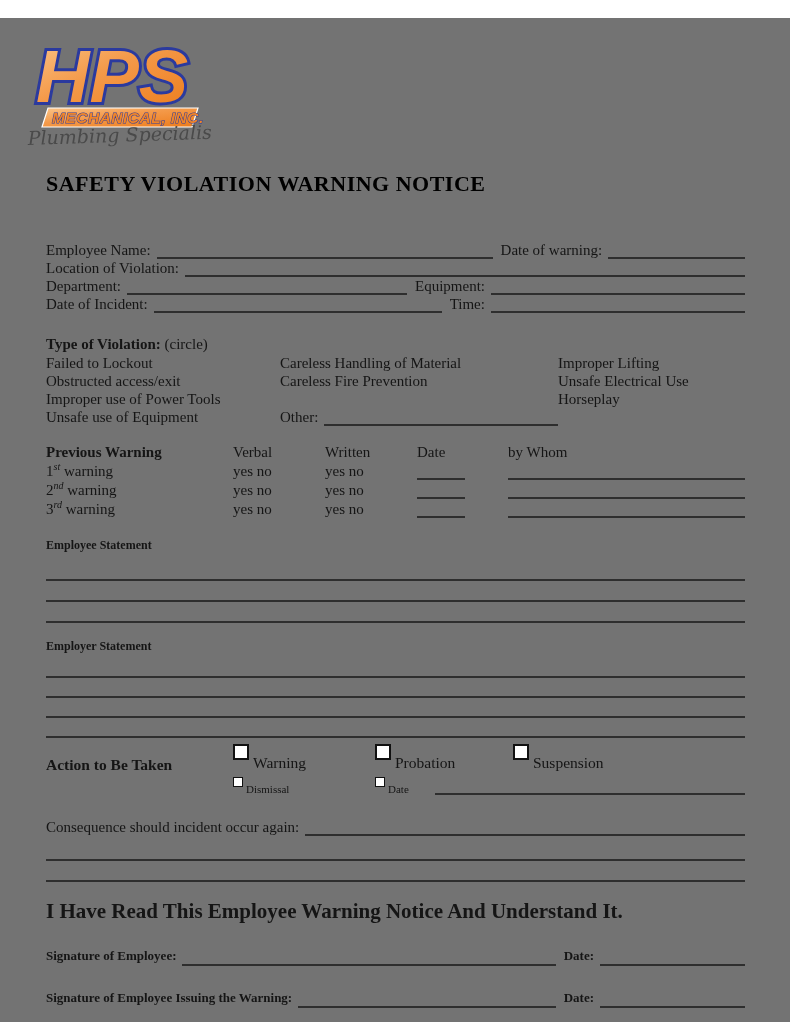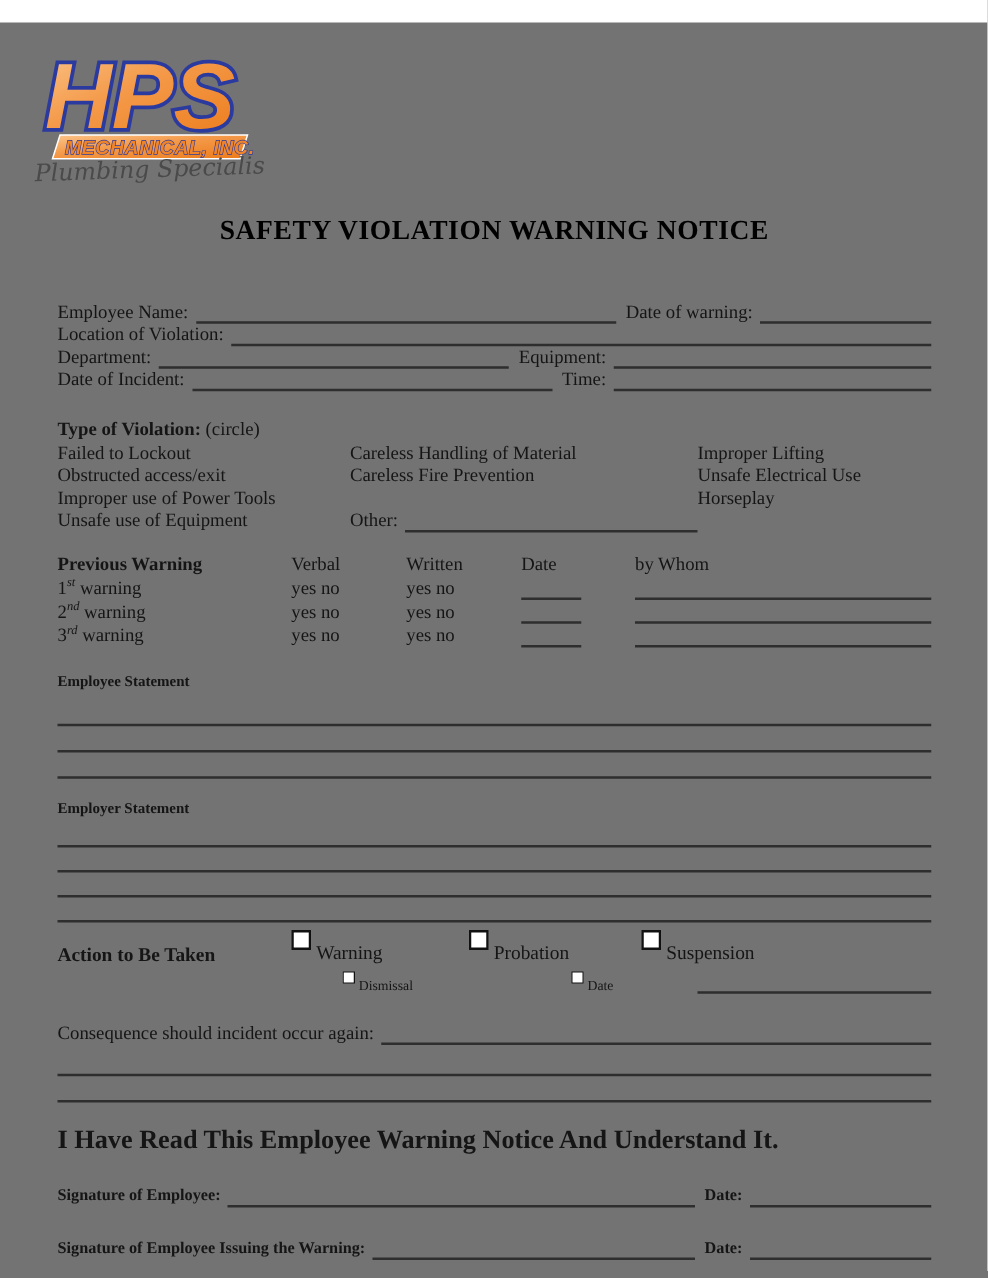--- a/index.html
+++ b/index.html
@@ -5,21 +5,21 @@
   html,body{margin:0;padding:0;background:#ffffff;}
   .page{
     width:790px;height:1022px;background:#737373;position:relative;
     font-family:"Liberation Serif", serif;color:#151515;font-size:15px;
     box-sizing:border-box;padding:31px 45px 0 46px;overflow:hidden;margin-top:18px;
   }
   
   .logo{position:absolute;left:22px;top:10px;width:190px;height:122px;}
   
   .title{
-    margin-top:122px;text-align:center;font-weight:bold;font-size:22px;
+    margin-top:122px;text-align:left;font-weight:bold;font-size:22px;
     letter-spacing:.5px;color:#000;
   }
   
   .fields{margin-top:44px;}
   .row{display:flex;align-items:flex-end;height:18px;line-height:18px;}
   .lab{white-space:nowrap;padding-right:6px;}
   .ln{border-bottom:2px solid #2e2e2e;height:16px;}
   .ln.grow{flex:1;}
   .gap-l{padding-left:8px;}
   
@@ -42,21 +42,21 @@
   .fullline{border-bottom:2px solid #2e2e2e;}
   
   .action{margin-top:6px;}
   .action-row1{display:flex;align-items:flex-start;}
   .action-lab{width:187px;font-weight:bold;font-size:15.5px;margin-top:12px;}
   .opt{display:flex;align-items:flex-start;}
   .opt .cb{width:12px;height:12px;border:2px solid #111;background:#fff;flex:none;}
   .opt .olbl{margin-left:4px;margin-top:10px;font-size:15.5px;}
   .w-warning{width:142px;}
   .w-probation{width:138px;}
-  .action-row2{display:flex;align-items:center;margin-top:3px;gap:41px;}
+  .action-row2{display:flex;align-items:center;margin-top:3px;}
   .opt-sm .cb-sm{width:8px;height:8px;border:1.5px solid #111;background:#fff;flex:none;}
   .opt-sm{display:flex;align-items:flex-start;}
   .opt-sm .olbl-sm{margin-left:3px;margin-top:6px;font-size:11px;}
   .other-ln{flex:1;border-bottom:2px solid #2e2e2e;height:16px;margin-left:26px;}
   .indent{width:187px;flex:none;}
   
   .conseq{margin-top:23px;}
   
   .ack{margin-top:17px;font-weight:bold;font-size:21px;}
   .sig{display:flex;align-items:flex-end;height:20px;line-height:20px;margin-top:22px;}

